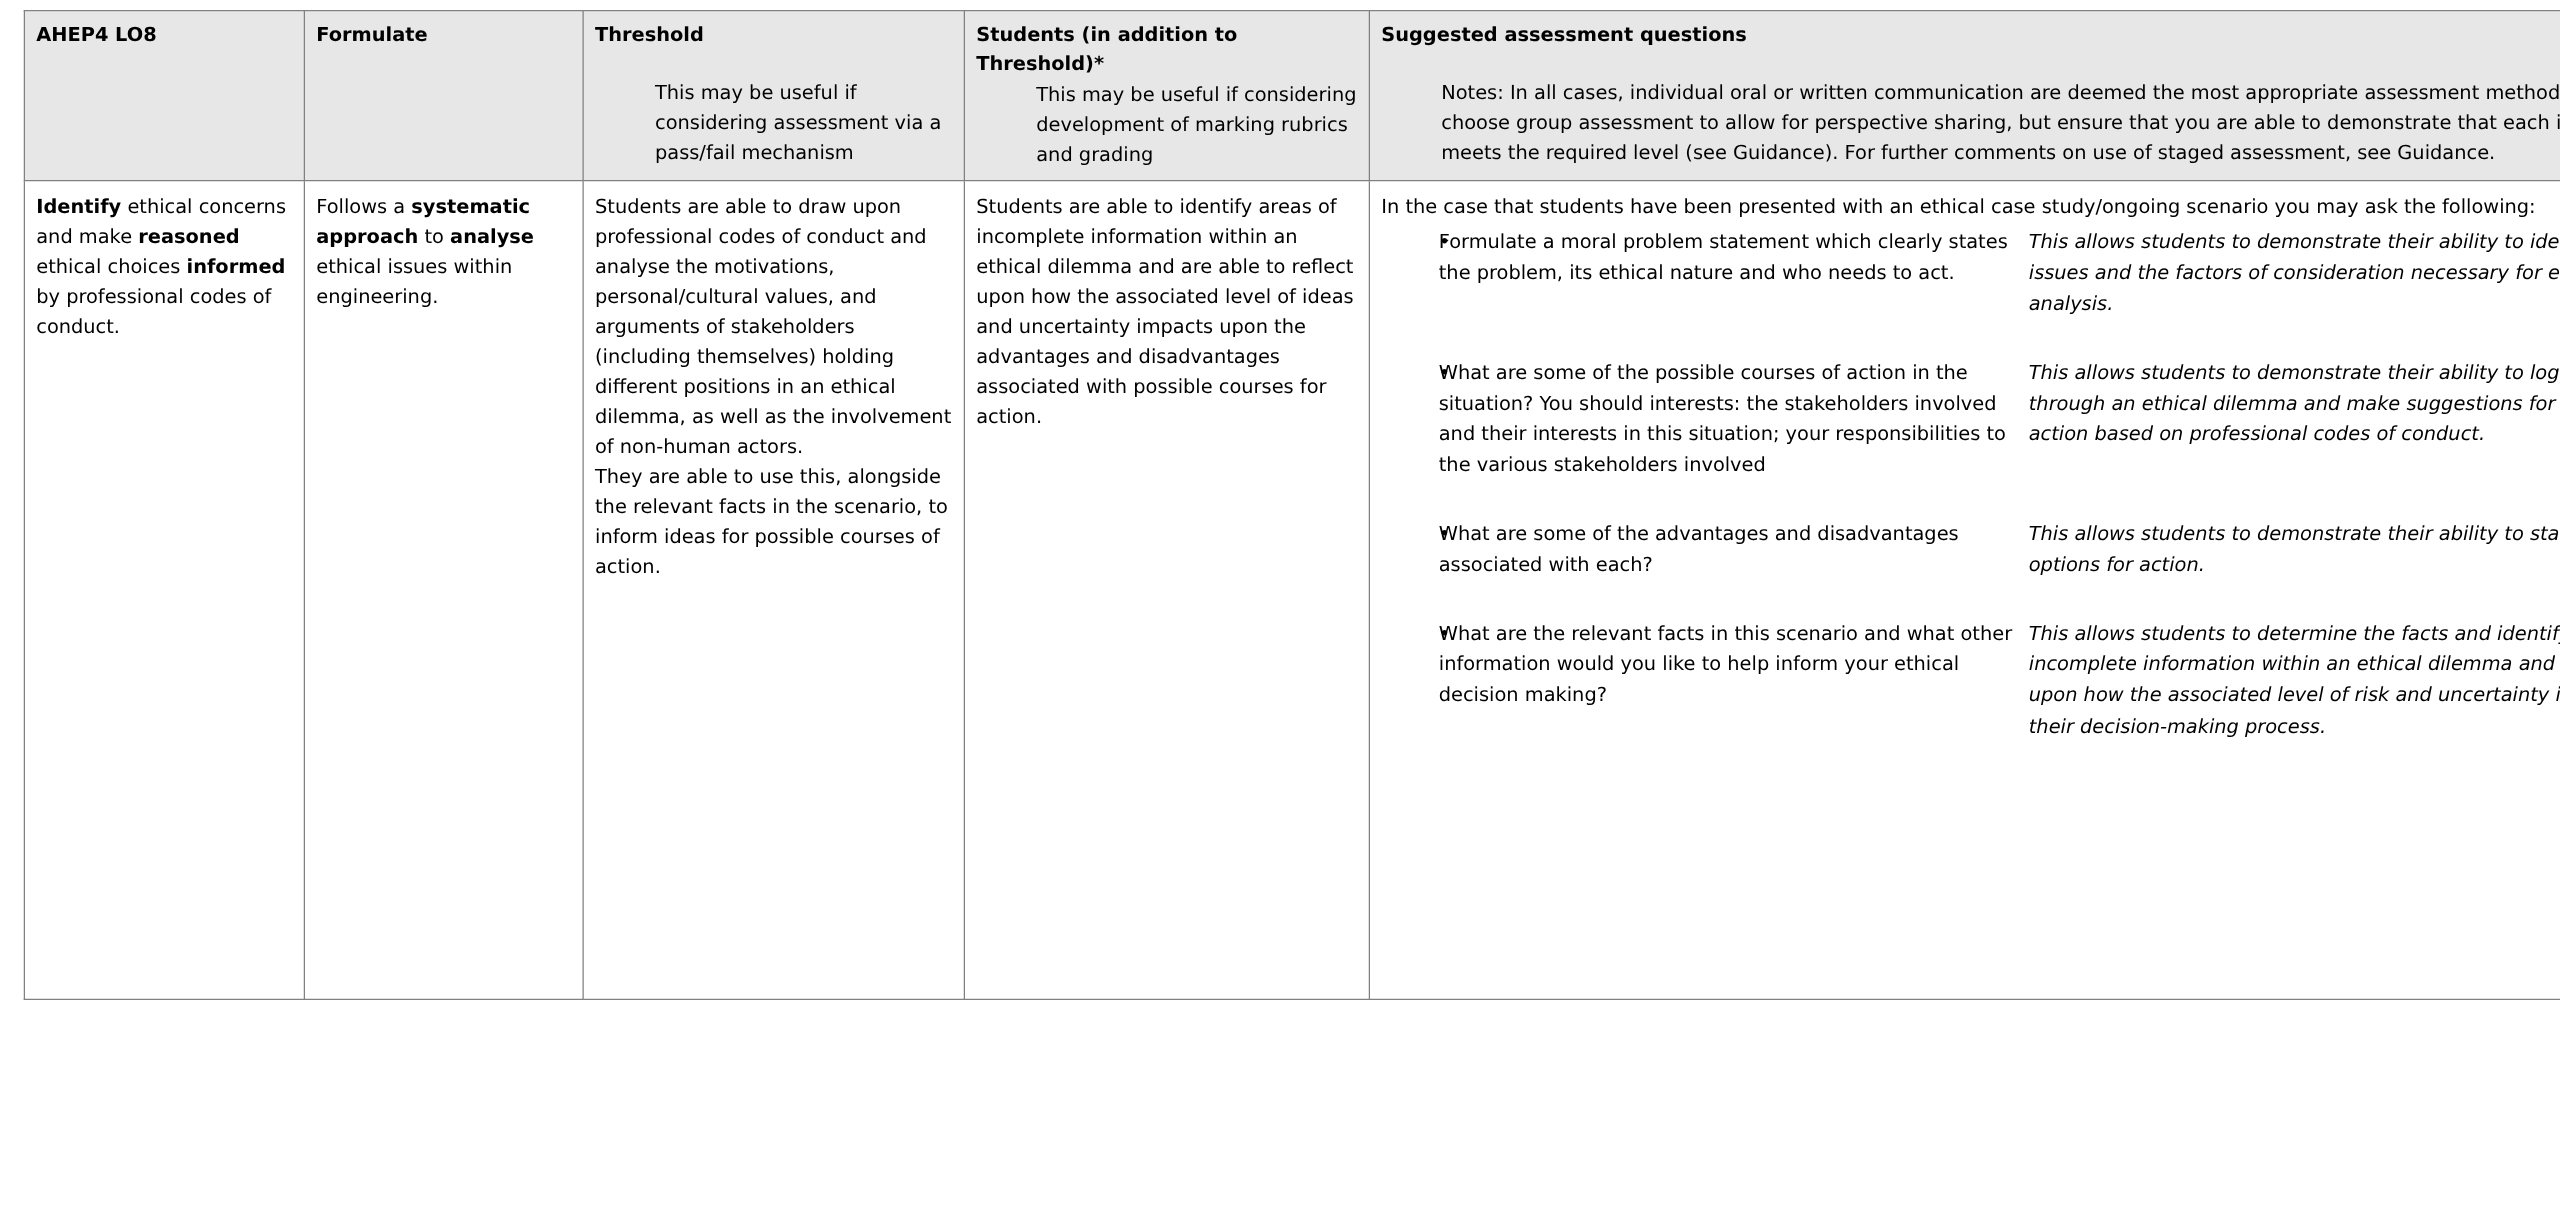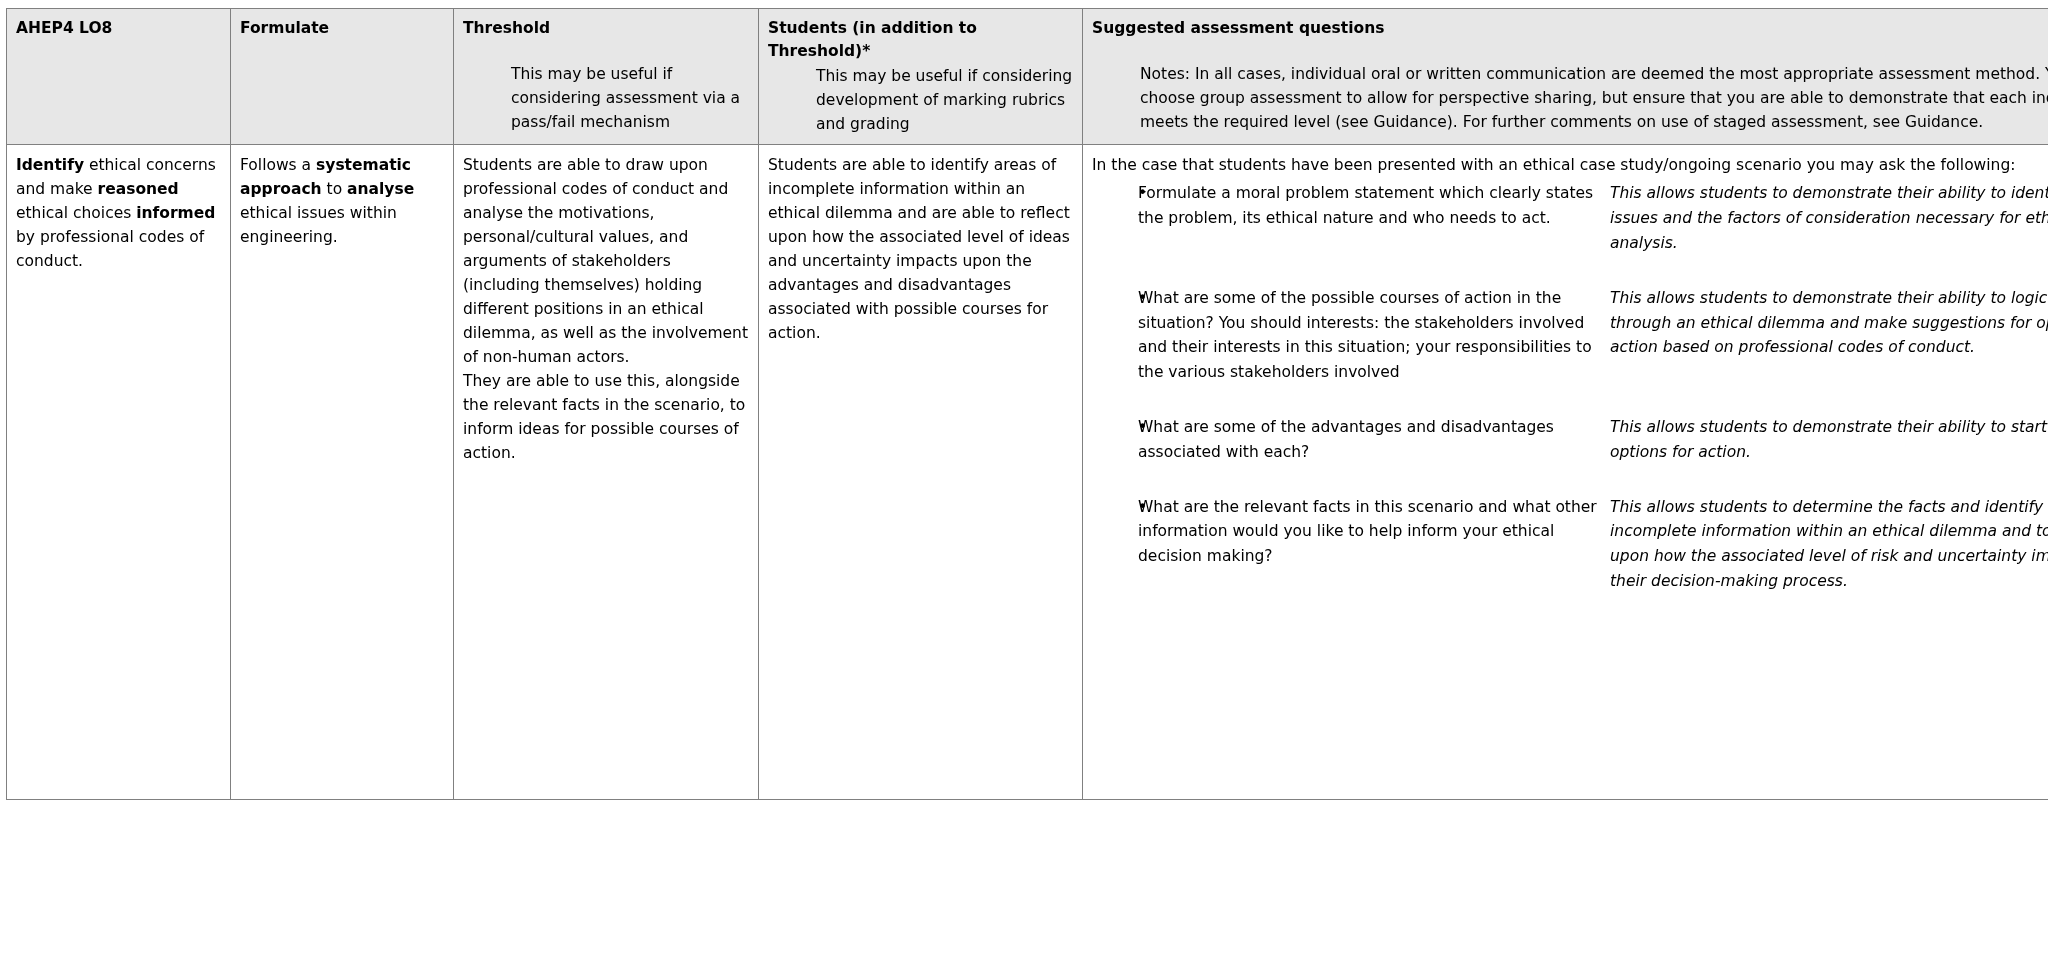--- a/index.html
+++ b/index.html
@@ -12,21 +12,21 @@
     height: 974px;
     font-family: "DejaVu Sans", sans-serif;
     color: #000000;
     overflow: hidden;
   }
   .page {
     position: relative;
     width: 2048px;
     height: 974px;
     box-sizing: border-box;
-    padding: 8px 5px 0 3px;
+    padding: 8px 5px 0 16px;
   }
   table.matrix {
     border-collapse: collapse;
     table-layout: fixed;
     width: 2038px;
     margin-left: 3px;
   }
   table.matrix td {
     border: 1px solid #808080;
     vertical-align: top;

